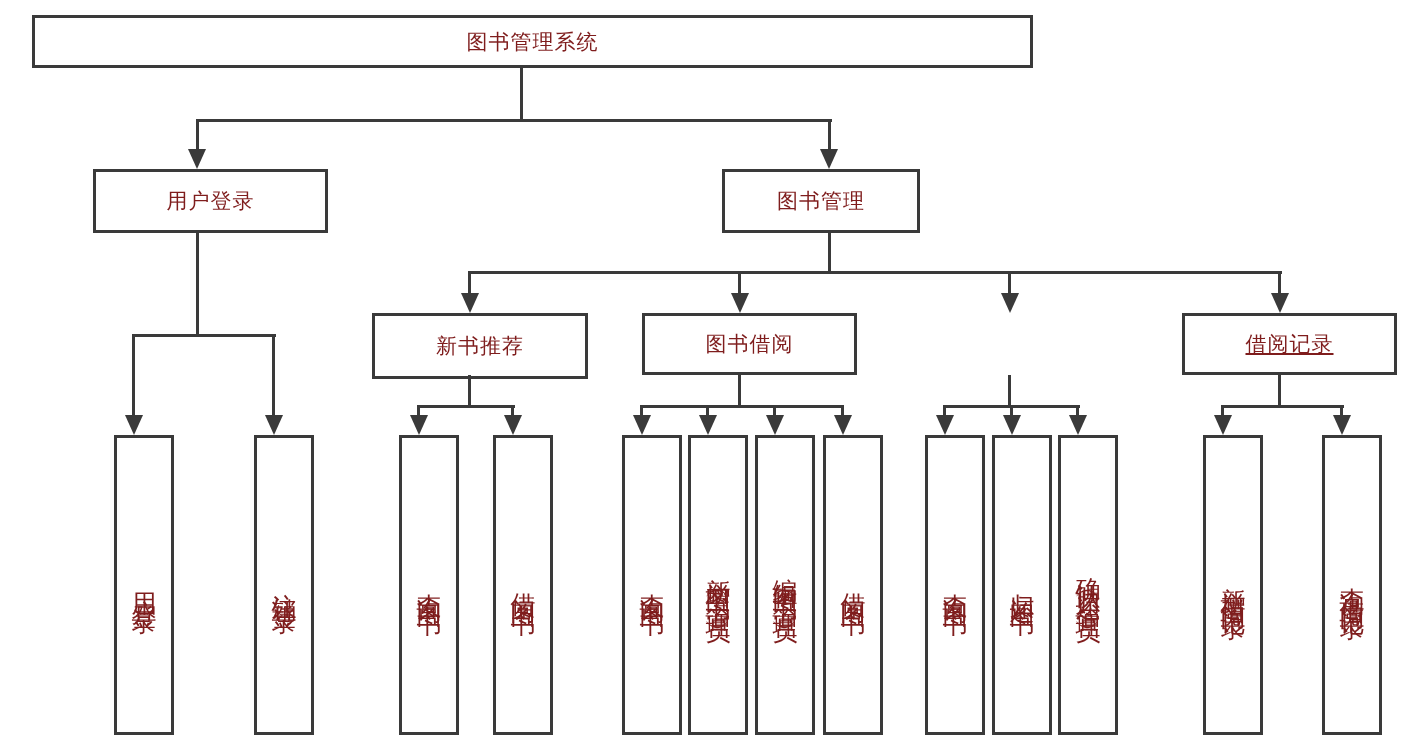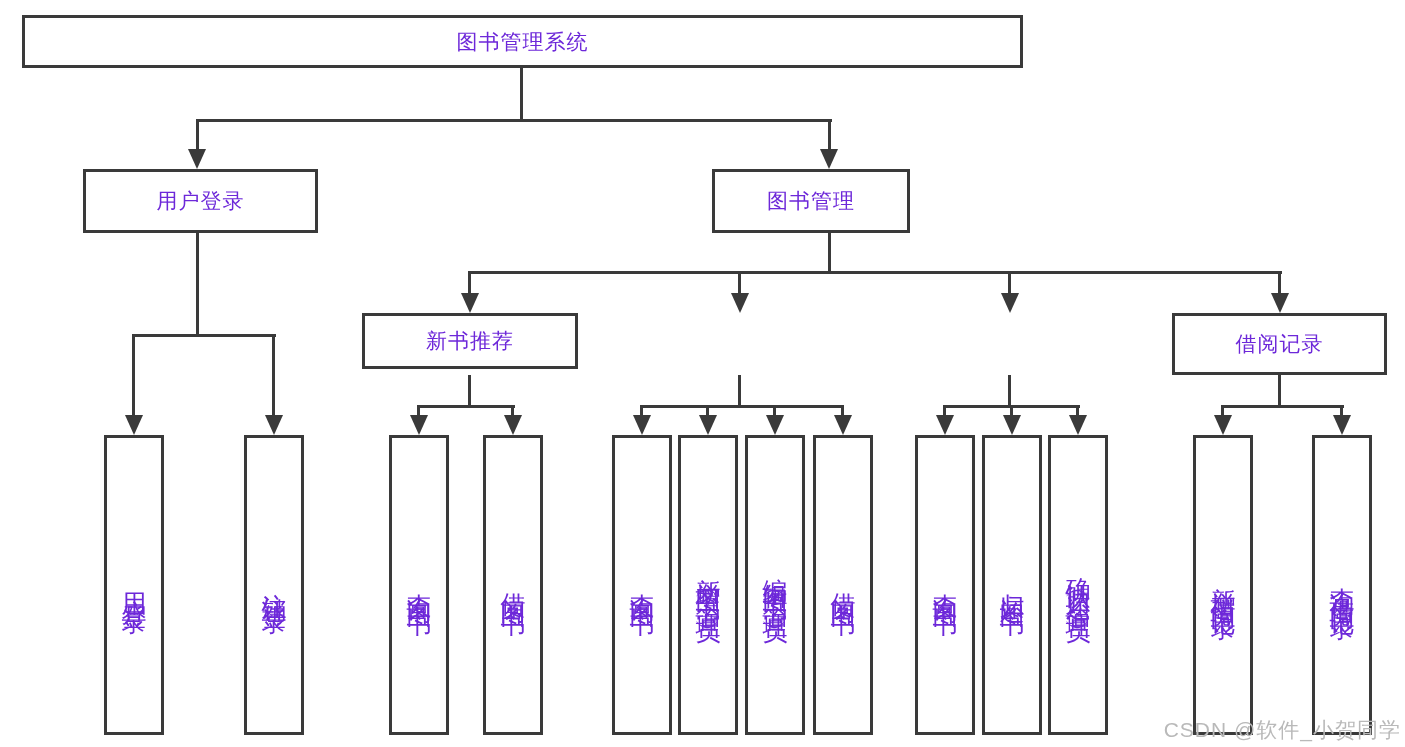--- a/index.html
+++ b/index.html
@@ -9,24 +9,25 @@
     height: 747px;
     background: #ffffff;
     font-family: "Liberation Sans", sans-serif;
     overflow: hidden;
   }
   .box {
     position: absolute;
     box-sizing: border-box;
     border: 3px solid #3a3a3a;
     background: #ffffff;
-    color: #6d28d9;
+    color: #7f1d1d;
     display: flex;
     align-items: center;
     justify-content: center;
+    margin-left: 10px;
   }
   .hbox {
     font-size: 21px;
     letter-spacing: 1px;
   }
   .vbox {
     writing-mode: vertical-rl;
     text-orientation: mixed;
     font-size: 25px;
     letter-spacing: 6px;
@@ -53,24 +54,24 @@
     font-size: 21px;
     color: #b9b9b9;
     letter-spacing: 1px;
     z-index: 10;
     white-space: nowrap;
   }
   
   #b-root { left: 22px;   top: 15px;  width: 1001px; height: 53px; }
   #b-ul   { left: 83px;   top: 169px; width: 235px;  height: 64px; }
   #b-bm   { left: 712px;  top: 169px; width: 198px;  height: 64px; }
-  #b-nb   { left: 362px;  top: 313px; width: 216px;  height: 56px; }
+  #b-nb   { left: 362px;  top: 313px; width: 216px;  height: 66px; }
   #b-bb   { left: 632px;  top: 313px; width: 215px;  height: 62px; }
   #b-cb   { left: 903px;  top: 313px; width: 215px;  height: 62px; }
-  #b-br   { left: 1172px; top: 313px; width: 215px;  height: 62px; }
+  #b-br   { left: 1172px; top: 313px; width: 215px;  height: 62px; text-decoration: underline; }
   .leaf   { top: 435px; width: 60px; height: 300px; }
   #l-ul-0 { left: 104px; }
   #l-ul-1 { left: 244px; }
   #l-nb-0 { left: 389px; }
   #l-nb-1 { left: 483px; }
   #l-bb-0 { left: 612px; }
   #l-bb-1 { left: 678px; }
   #l-bb-2 { left: 745px; }
   #l-bb-3 { left: 813px; }
   #l-cb-0 { left: 915px; }
@@ -83,20 +84,21 @@
 <body>
 
 <div class="canvas">
 
   <div class="box hbox" id="b-root">图书管理系统</div>
 
   <div class="box hbox" id="b-ul">用户登录</div>
   <div class="box hbox" id="b-bm">图书管理</div>
 
   <div class="box hbox" id="b-nb">新书推荐</div>
+  <div class="box hbox" id="b-bb">图书借阅</div>
   <div class="box hbox" id="b-br">借阅记录</div>
 
   <div class="box vbox leaf" id="l-ul-0">用户登录</div>
   <div class="box vbox leaf" id="l-ul-1">注销登录</div>
 
   <div class="box vbox leaf" id="l-nb-0">查询图书</div>
   <div class="box vbox leaf" id="l-nb-1">借阅图书</div>
 
   <div class="box vbox leaf" id="l-bb-0">查询图书</div>
   <div class="box vbox leaf" id="l-bb-1">新增图书（管理员）</div>
@@ -162,15 +164,14 @@
   <div class="vline" style="left:1076px;top:405px;height:12px"></div>
   <div class="ahead" style="left:1069px;top:415px"></div>
 
   <div class="vline" style="left:1278px;top:375px;height:33px"></div>
   <div class="hline" style="left:1221px;top:405px;width:123px"></div>
   <div class="vline" style="left:1221px;top:405px;height:12px"></div>
   <div class="ahead" style="left:1214px;top:415px"></div>
   <div class="vline" style="left:1340px;top:405px;height:12px"></div>
   <div class="ahead" style="left:1333px;top:415px"></div>
 
-  <div class="watermark">CSDN @软件_小贺同学</div>
 
 </div>
 
 </body></html>

